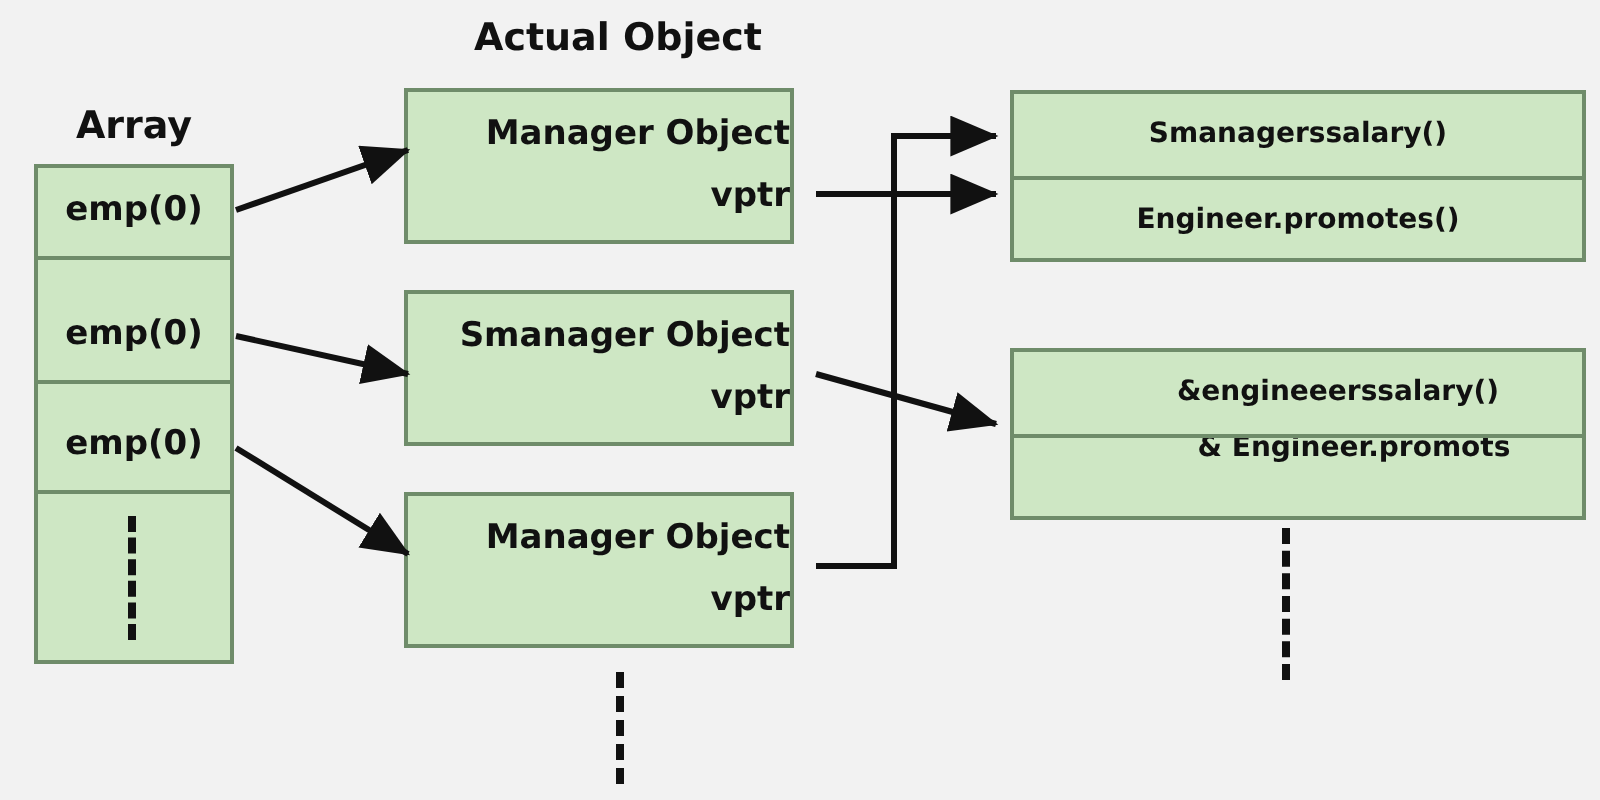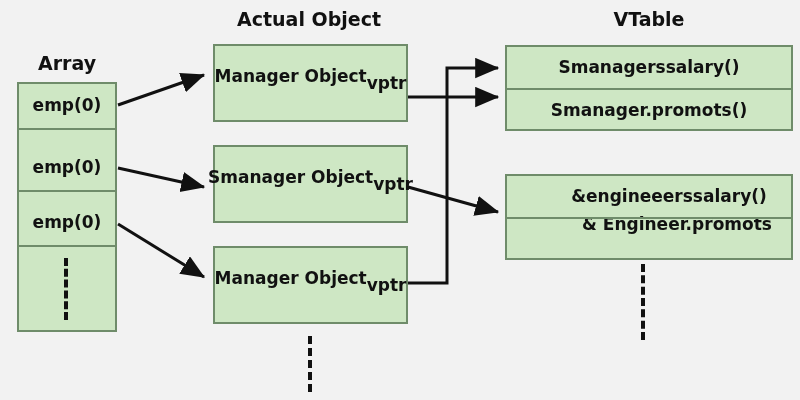--- a/index.html
+++ b/index.html
@@ -69,26 +69,26 @@
     position: absolute;
     left: 64px;
     top: 258px;
     width: 0;
     height: 62px;
     border-left: 4px dashed #111111;
   }
 
   
   .obj-box {
-    left: 213px;
+    left: 202px;
     width: 195px;
     height: 78px;
     display: flex;
-    flex-direction: row;
-    align-items: center;
+    flex-direction: column;
+    align-items: flex-end;
     justify-content: center;
   }
   #obj-box-0 { top: 44px; }
   #obj-box-1 { top: 145px; }
   #obj-box-2 { top: 246px; }
   .obj-line {
     font-weight: bold;
     font-size: 17px;
     color: #111111;
     line-height: 1.0;
@@ -105,21 +105,21 @@
   }
 
   
   .vt-box { left: 505px; width: 288px; height: 86px; }
   #vt-box-0 { top: 45px; }
   #vt-box-1 { top: 174px; }
   .vt-cell {
     left: 505px;
     width: 288px;
     height: 43px;
-    font-size: 17px;
+    font-size: 14px;
   }
   #vt-cell-0-0 { top: 45px; }
   #vt-cell-0-1 { top: 88px; }
   #vt-cell-1-0 { top: 174px; margin-left: 20px; }
   #vt-cell-1-1 { top: 202px; margin-left: 28px; }
   .vt-div {
     position: absolute;
     left: 505px;
     width: 288px;
     height: 0;
@@ -145,21 +145,20 @@
     pointer-events: none;
   }
 </style>
 </head>
 <body>
 
 <div id="stage">
 
   <div class="col-title" id="title-array">Array</div>
   <div class="col-title" id="title-actual">Actual Object</div>
-  <div class="col-title" id="title-vtable">VTable</div>
 
   <div class="box" id="array-box"></div>
   <div class="cell array-cell" id="array-cell-0">emp(0)</div>
   <div class="cell array-cell" id="array-cell-1">emp(0)</div>
   <div class="cell array-cell" id="array-cell-2">emp(0)</div>
   <div class="array-div" id="array-div-0"></div>
   <div class="array-div" id="array-div-1"></div>
   <div class="array-div" id="array-div-2"></div>
   <div id="array-ellipsis"></div>
 
@@ -174,21 +173,21 @@
   <div class="box obj-box" id="obj-box-2">
     <div class="obj-line first">Manager Object</div>
     <div class="obj-line">vptr</div>
   </div>
   <div id="obj-ellipsis"></div>
 
   <div class="box vt-box" id="vt-box-0"></div>
   <div class="box vt-box" id="vt-box-1"></div>
 
   <div class="cell vt-cell" id="vt-cell-0-0">Smanagerssalary()</div>
-  <div class="cell vt-cell" id="vt-cell-0-1">Smanager.promots()</div>
+  <div class="cell vt-cell" id="vt-cell-0-1">Engineer.promotes()</div>
   <div class="vt-div" id="vt-div-0"></div>
 
   <div class="cell vt-cell" id="vt-cell-1-0">&amp;engineeerssalary()</div>
   <div class="cell vt-cell" id="vt-cell-1-1">&amp; Engineer.promots</div>
   <div class="vt-div" id="vt-div-1"></div>
 
   <div id="vt-ellipsis"></div>
 
   <svg id="connectors" viewBox="0 0 800 400">
     <defs>

